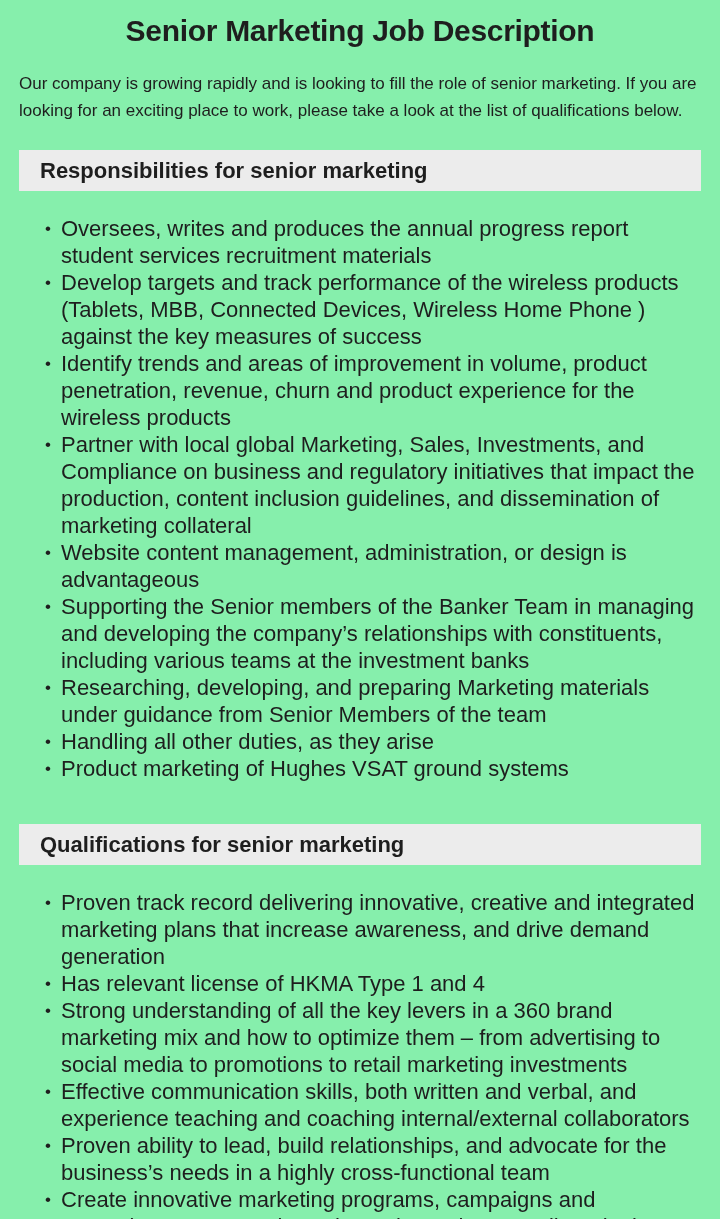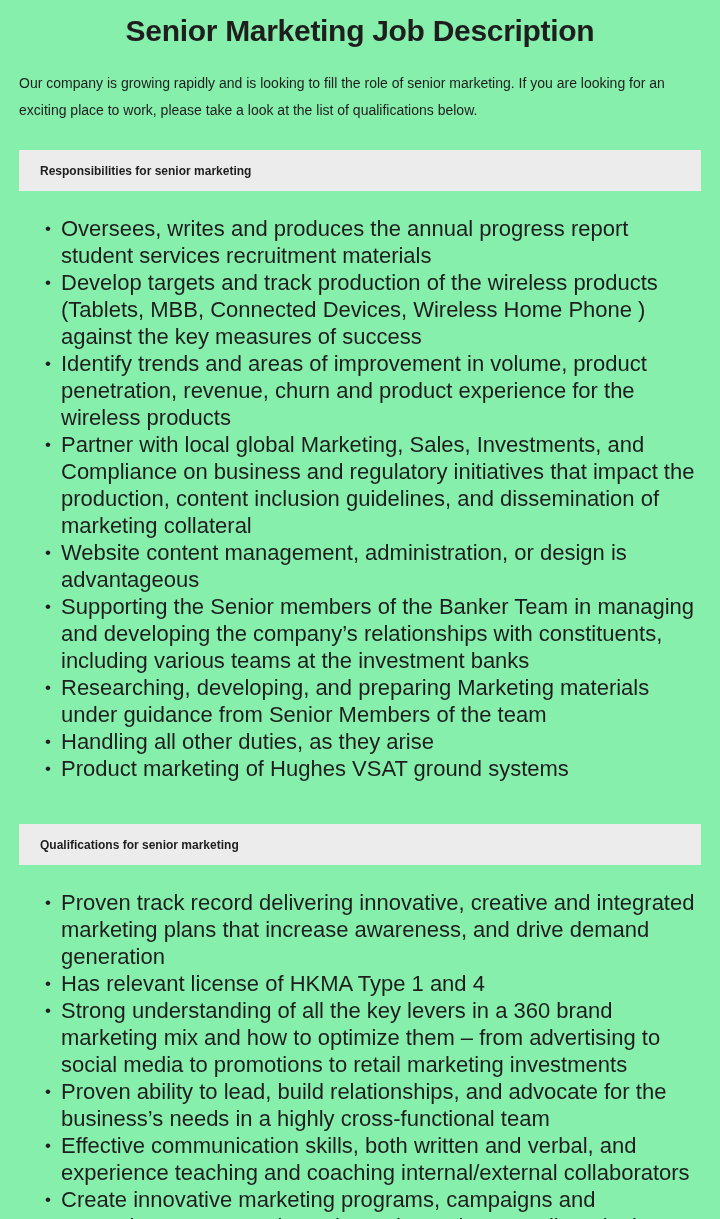--- a/index.html
+++ b/index.html
@@ -18,27 +18,27 @@
   }
   .page-title {
     text-align: center;
     font-size: 30px;
     line-height: 34px;
     font-weight: bold;
     letter-spacing: -0.3px;
     margin: 8px 0 22px 0;
   }
   .intro {
-    font-size: 14px;
+    font-size: 17px;
     line-height: 27px;
     margin: 0 0 26px 0;
   }
   .section-heading {
     background: #ececec;
-    font-size: 12px;
+    font-size: 22px;
     font-weight: bold;
     height: 41px;
     display: flex;
     align-items: center;
     padding: 0 21px;
     box-sizing: border-box;
   }
   ul.bullet-list {
     margin: 24px 0 16px 0;
     padding: 0 0 0 42px;
@@ -64,36 +64,36 @@
 <body>
 
 <div class="page" style="color: rgb(30, 30, 30);">
   <h1 class="page-title">Senior Marketing Job Description</h1>
   <p class="intro">Our company is growing rapidly and is looking to fill the role of senior marketing. If you are looking for an exciting place to work, please take a look at the list of qualifications below.</p>
   <main>
   <section>
     <div class="section-heading" style="background: rgb(236, 236, 236);">Responsibilities for senior marketing</div>
     <ul class="bullet-list">
           <li>Oversees, writes and produces the annual progress report student services recruitment materials</li>
-          <li>Develop targets and track production of the wireless products (Tablets, MBB, Connected Devices, Wireless Home Phone ) against the key measures of success</li>
+          <li>Develop targets and track performance of the wireless products (Tablets, MBB, Connected Devices, Wireless Home Phone ) against the key measures of success</li>
           <li>Identify trends and areas of improvement in volume, product penetration, revenue, churn and product experience for the wireless products</li>
           <li>Partner with local global Marketing, Sales, Investments, and Compliance on business and regulatory initiatives that impact the production, content inclusion guidelines, and dissemination of marketing collateral</li>
           <li>Website content management, administration, or design is advantageous</li>
           <li>Supporting the Senior members of the Banker Team in managing and developing the company’s relationships with constituents, including various teams at the investment banks</li>
           <li>Researching, developing, and preparing Marketing materials under guidance from Senior Members of the team</li>
           <li>Handling all other duties, as they arise</li>
           <li>Product marketing of Hughes VSAT ground systems</li>
         </ul>
   </section>
 
   <section>
     <div class="section-heading" style="background: rgb(236, 236, 236); margin-top: 42px;">Qualifications for senior marketing</div>
     <ul class="bullet-list">
           <li>Proven track record delivering innovative, creative and integrated marketing plans that increase awareness, and drive demand generation</li>
           <li>Has relevant license of HKMA Type 1 and 4</li>
           <li>Strong understanding of all the key levers in a 360 brand marketing mix and how to optimize them – from advertising to social media to promotions to retail marketing investments</li>
+          <li>Effective communication skills, both written and verbal, and experience teaching and coaching internal/external collaborators</li>
           <li>Proven ability to lead, build relationships, and advocate for the business’s needs in a highly cross-functional team</li>
-          <li>Effective communication skills, both written and verbal, and experience teaching and coaching internal/external collaborators</li>
           <li>Create innovative marketing programs, campaigns and promotions across various channels, such as email marketing, events, online advertising, Webinars, social media, SEM, co-marketing with partners</li>
         </ul>
   </section>
 </main>
 </div>
 
 </body></html>

